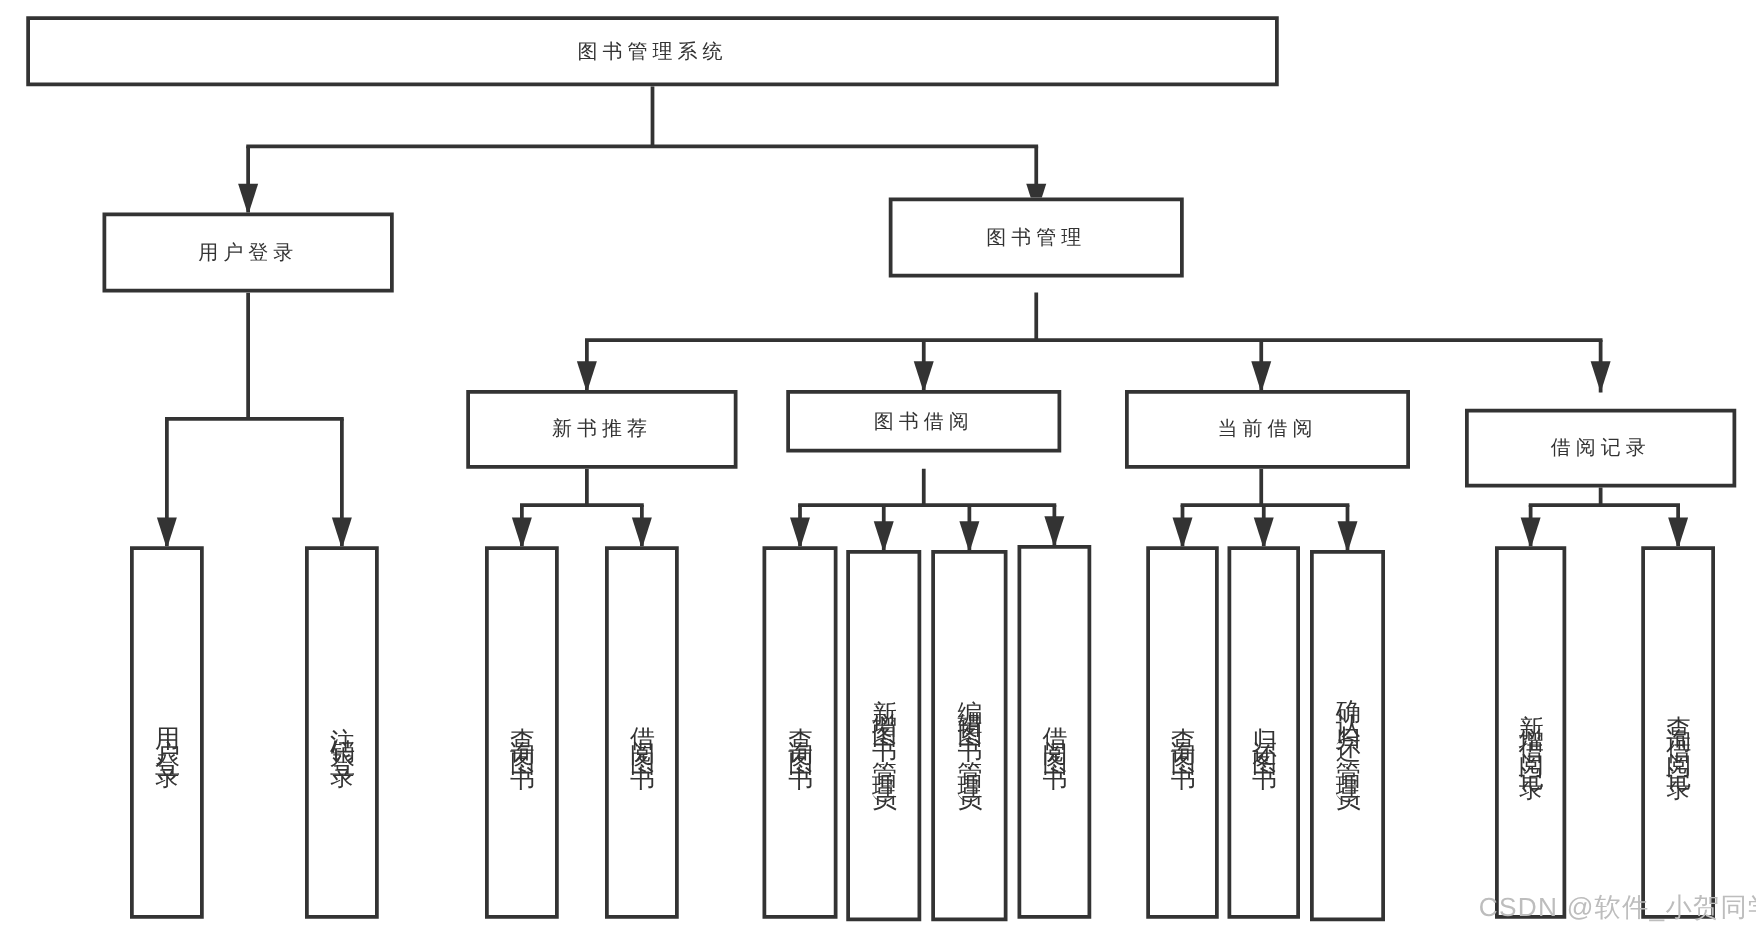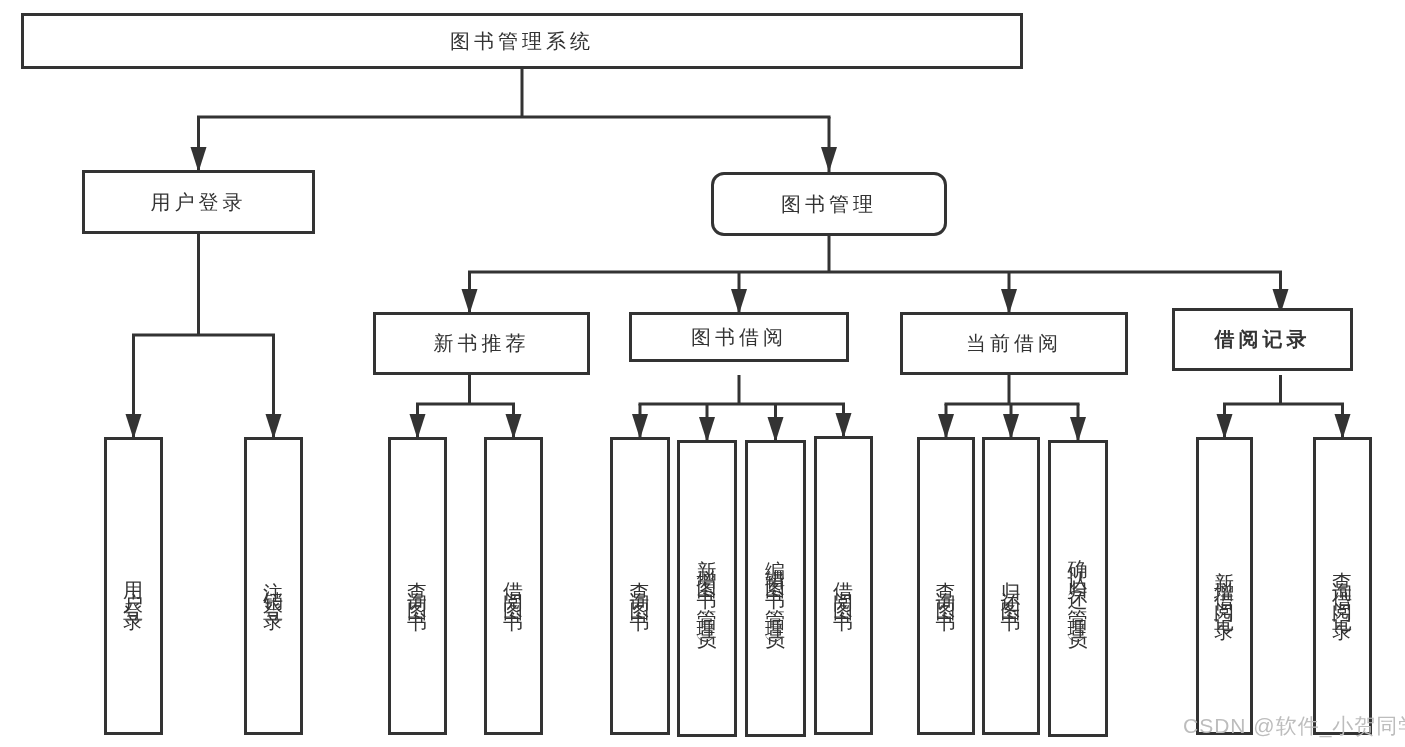--- a/index.html
+++ b/index.html
@@ -10,21 +10,21 @@
     position:absolute;
     box-sizing:border-box;
     border:3px solid var(--line,#333333);
     background:#ffffff;
     display:flex;
     align-items:center;
     justify-content:center;
     color:var(--text,#333333);
   }
   .box.horizontal span{
-    font-size:20px;
+    font-size:16px;
     letter-spacing:4px;
     white-space:nowrap;
   }
   .box.vertical span{
     writing-mode:vertical-rl;
     font-size:20px;
     letter-spacing:10px;
     line-height:1;
     white-space:nowrap;
   }
@@ -97,33 +97,33 @@
       <line x1="1342.5" y1="404" x2="1342.5" y2="439" stroke="#333333" stroke-width="3"></line>
       <polygon points="1334.5,414 1350.5,414 1342.5,439" fill="#333333"></polygon>
     </svg>
   <div id="nodes">
       <div class="box horizontal" style="left: 21px; top: 13px; width: 1002px; height: 56px;">
         <span>图书管理系统</span>
       </div>
       <div class="box horizontal" style="left: 82px; top: 170px; width: 233px; height: 64px;">
         <span>用户登录</span>
       </div>
-      <div class="box horizontal" style="left: 711px; top: 172px; width: 236px; height: 64px; border-radius: 13px;">
+      <div class="box horizontal" style="left: 711px; top: 158px; width: 236px; height: 64px;">
         <span>图书管理</span>
       </div>
       <div class="box horizontal" style="left: 373px; top: 312px; width: 217px; height: 63px;">
         <span>新书推荐</span>
       </div>
       <div class="box horizontal" style="left: 629px; top: 312px; width: 220px; height: 50px;">
         <span>图书借阅</span>
       </div>
       <div class="box horizontal" style="left: 900px; top: 312px; width: 228px; height: 63px;">
         <span>当前借阅</span>
       </div>
-      <div class="box horizontal" style="left: 1172px; top: 308px; width: 181px; height: 63px; font-weight: bold;">
+      <div class="box horizontal" style="left: 1172px; top: 327px; width: 217px; height: 63px;">
         <span>借阅记录</span>
       </div>
       <div class="box vertical" style="left: 104px; top: 437px; width: 59px; height: 298px;">
         <span>用户登录</span>
       </div>
       <div class="box vertical" style="left: 244px; top: 437px; width: 59px; height: 298px;">
         <span>注销登录</span>
       </div>
       <div class="box vertical" style="left: 388px; top: 437px; width: 59px; height: 298px;">
         <span>查询图书</span>

